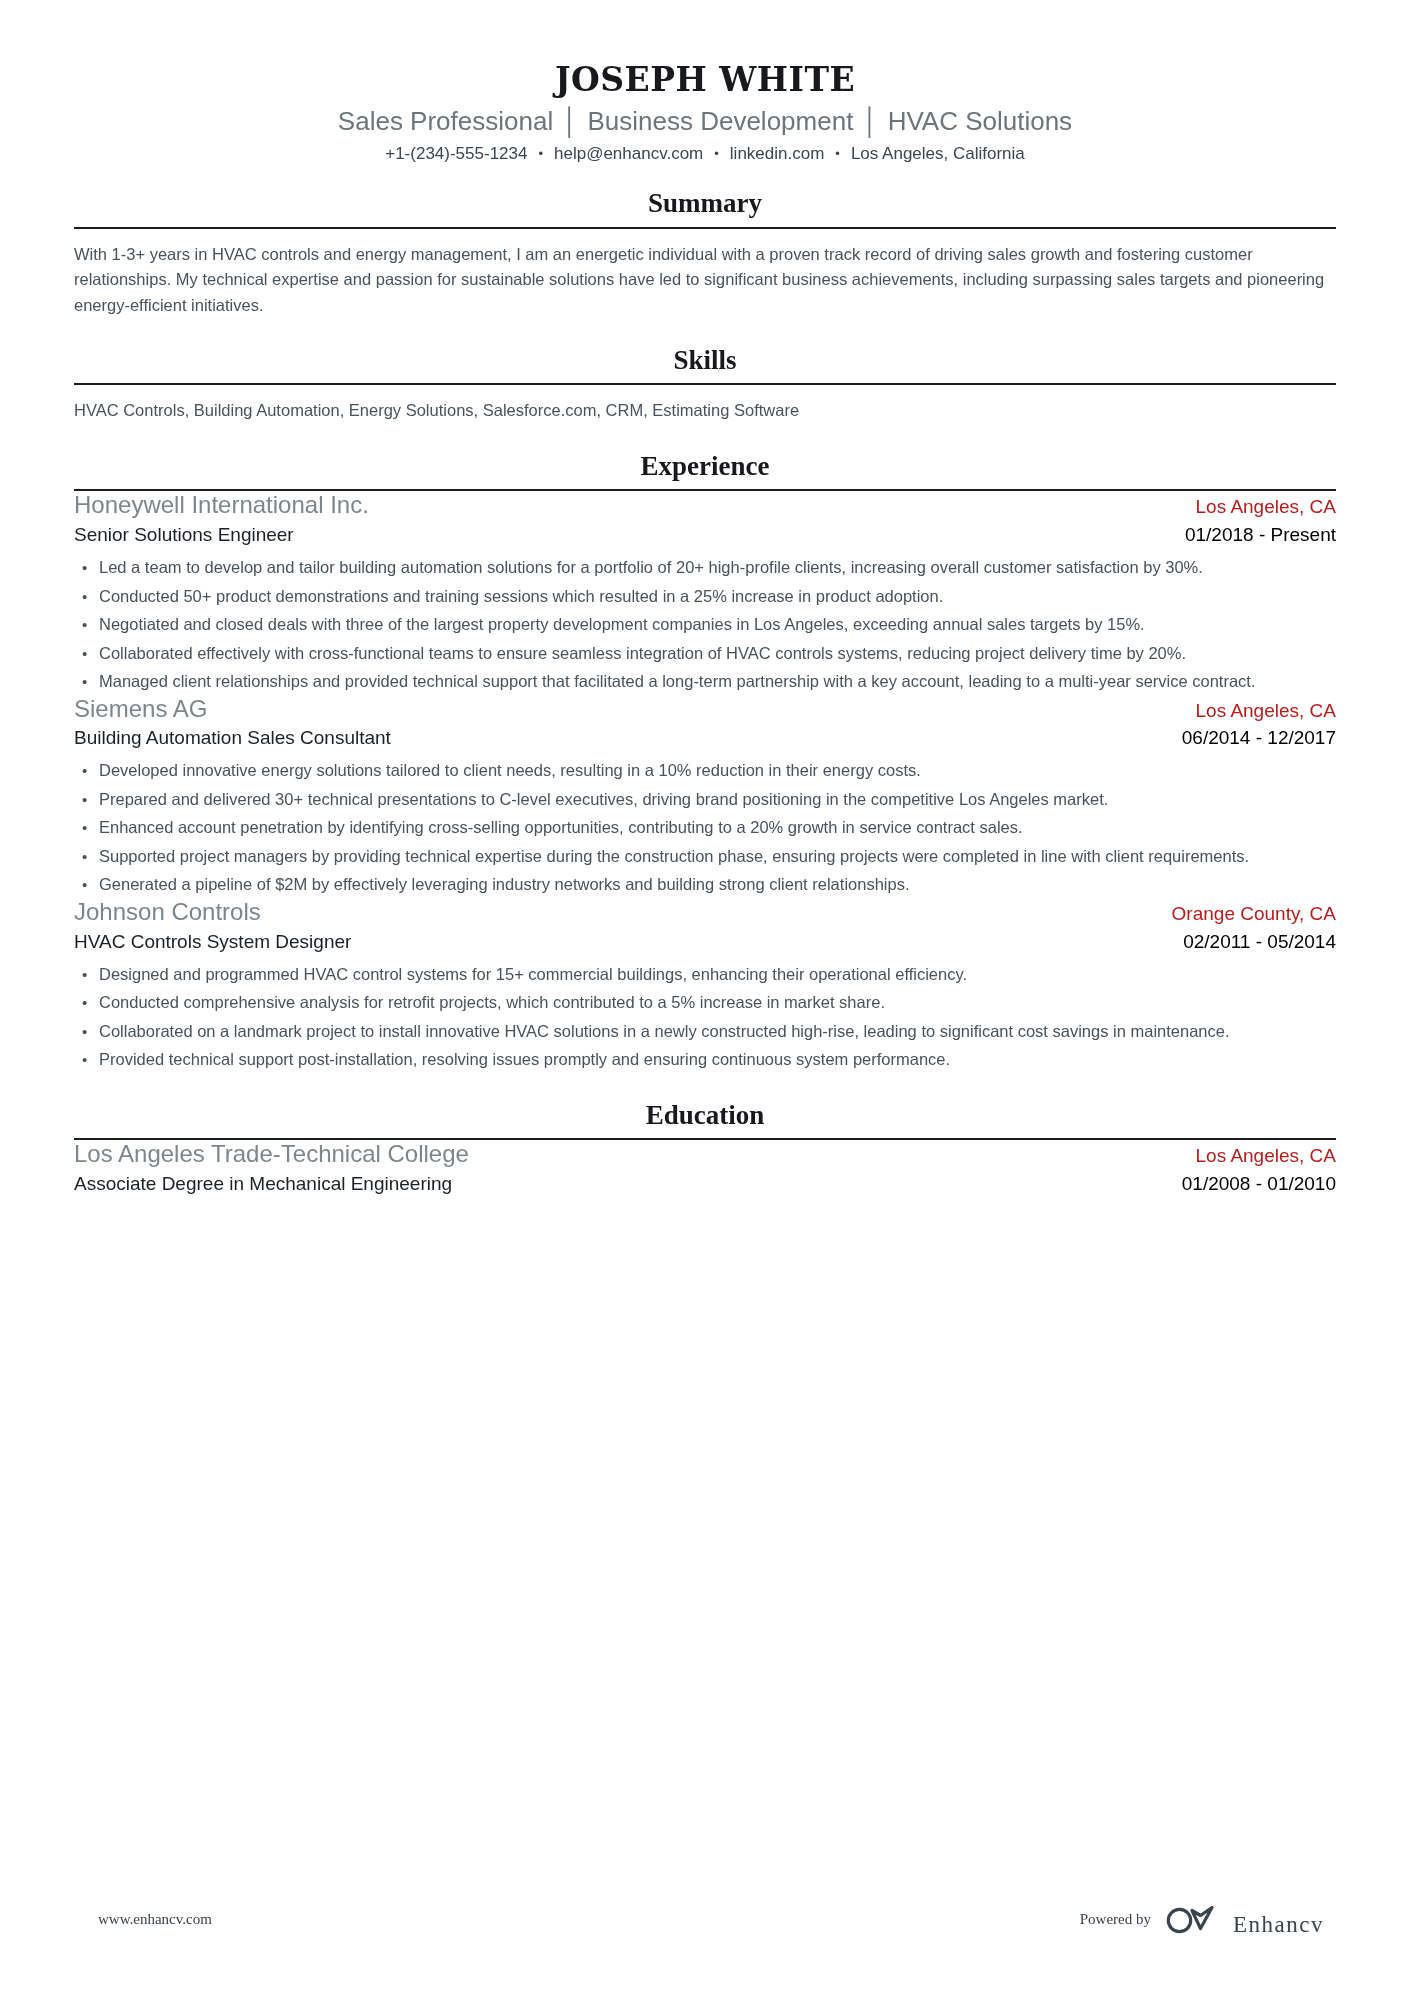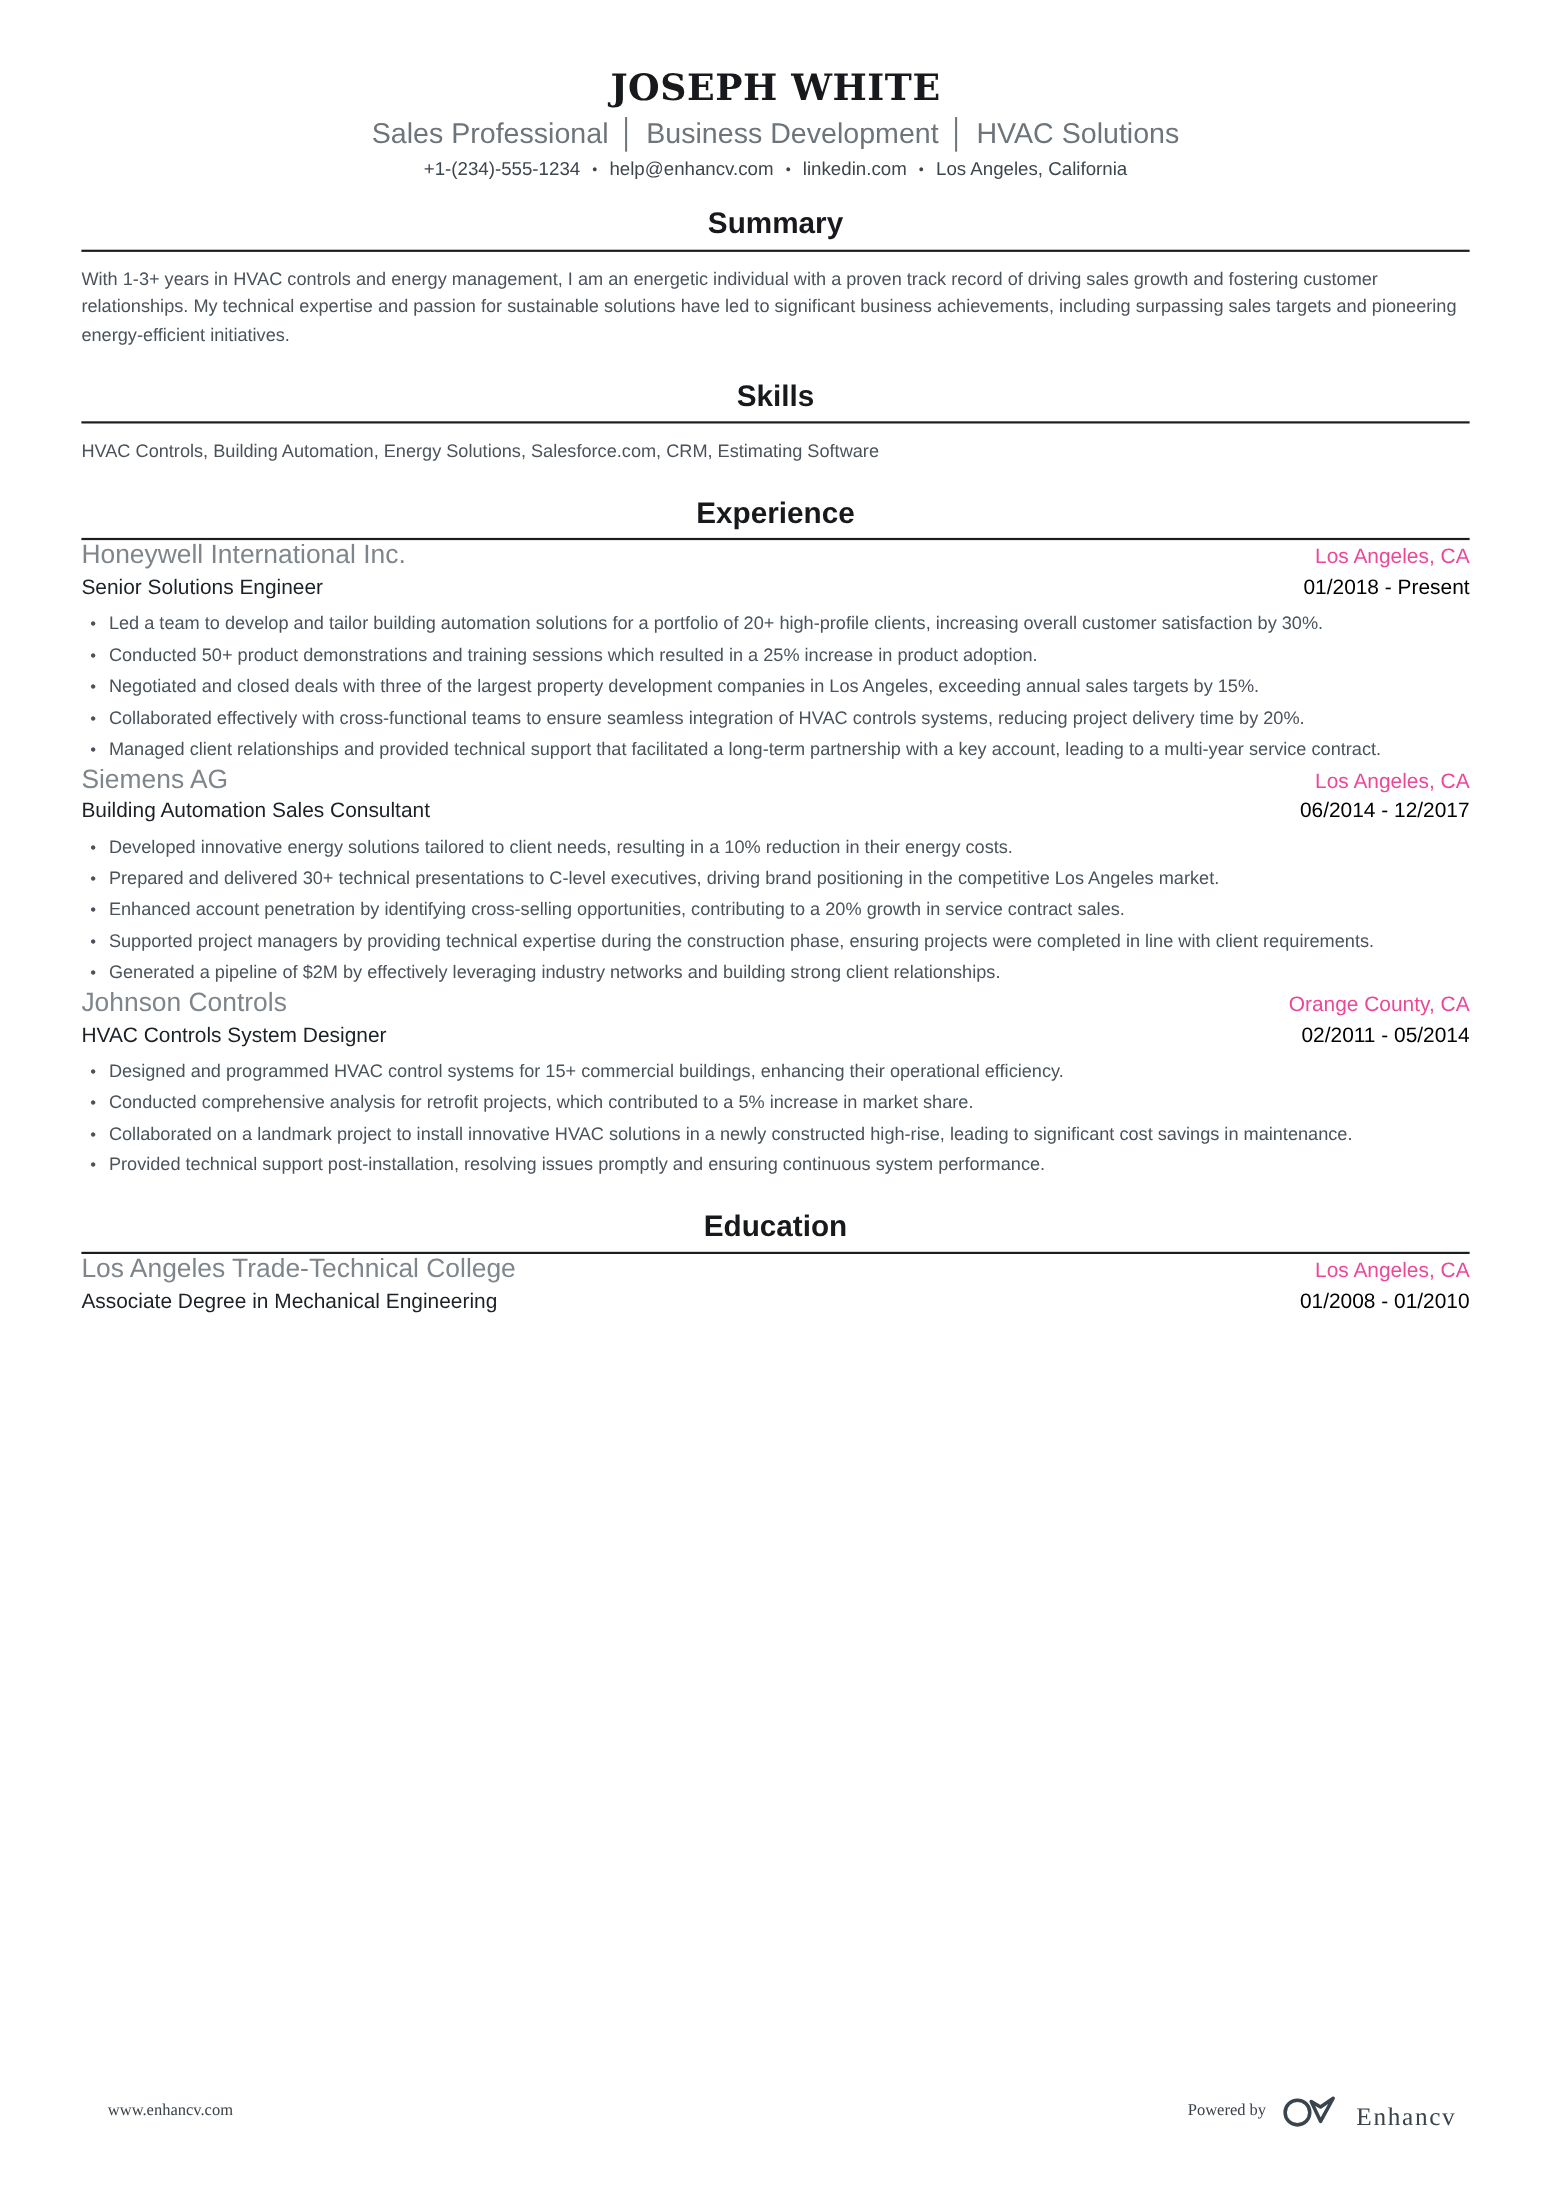--- a/index.html
+++ b/index.html
@@ -44,21 +44,21 @@
     vertical-align: 1px;
     margin: 0 11px;
     color: #3d454d;
   }
 
   
   .section { margin-top: 26px; }
   .section.first { margin-top: 23px; }
   .section-heading {
     text-align: center;
-    font-family: Liberation Sans, sans-serif;
+    font-family: Liberation Serif, serif;
     font-weight: 700;
     font-size: 27px;
     color: #17191c;
     line-height: 1.2;
   }
   .rule {
     border: none;
     border-top: 2px solid #1b1e21;
     margin: 7px 0 0 0;
   }
@@ -66,21 +66,21 @@
     margin-top: 13px;
     font-size: 16.5px;
     line-height: 25.5px;
     color: #4a525b;
   }
 
   
   .entry { }
   .entry-row { display: flex; justify-content: space-between; align-items: baseline; }
   .company { font-size: 24px; color: #7f868b; line-height: 1.2; }
-  .where { font-size: 19px; color: #ec4899; }
+  .where { font-size: 19px; color: #b91c1c; }
   .entry-row.second { margin-top: 4px; }
   .role { font-size: 19px; color: #1c2127; }
   .dates { font-size: 19px; color: #000000; }
 
   ul.bullets { list-style: none; margin: 9px 0 0 0; padding: 0; }
   ul.bullets li {
     position: relative;
     padding-left: 25px;
     font-size: 16.5px;
     line-height: 25.5px;

